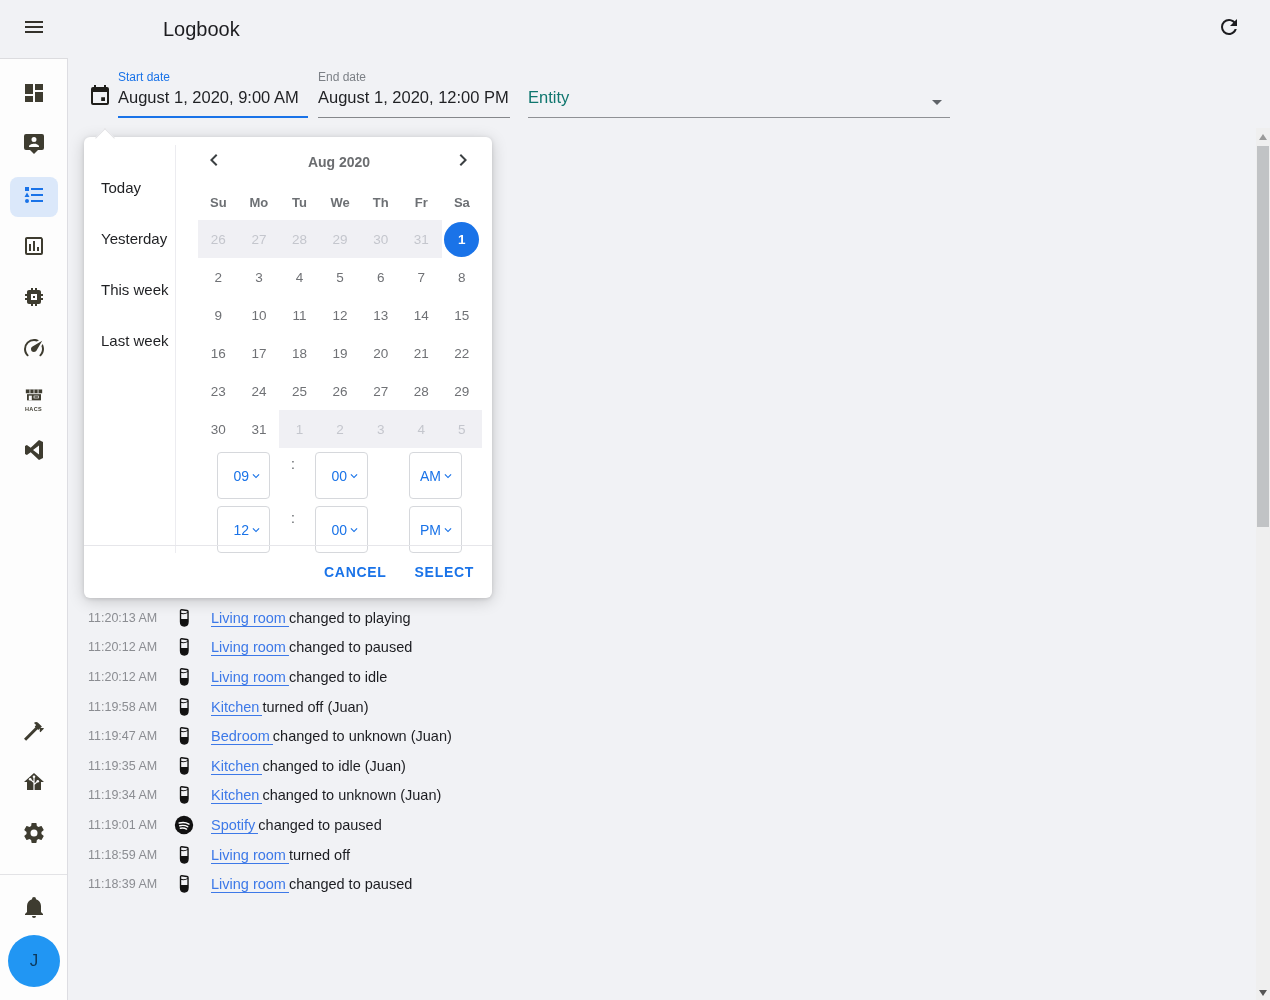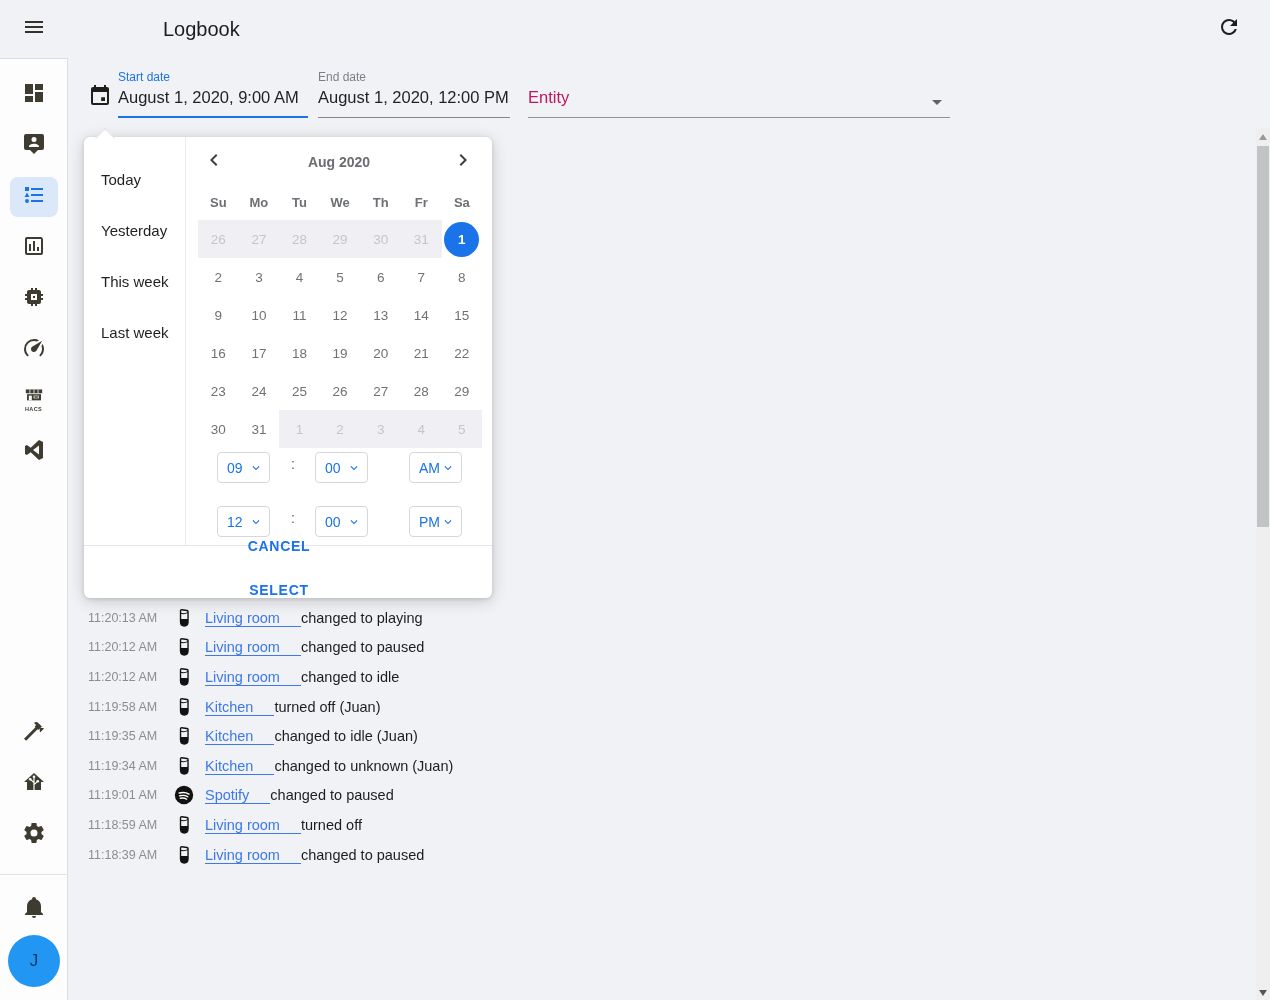--- a/index.html
+++ b/index.html
@@ -31,66 +31,66 @@
 
   
   .cal-field-icon{position:absolute;left:88px;top:84px;color:#1f1e1a;}
   .date-group{position:absolute;top:70px;}
   .dg-start{left:118px;width:190px;border-bottom:2px solid #1a73e8;padding-bottom:6px;}
   .dg-end{left:318px;width:192px;border-bottom:1px solid #85878b;padding-bottom:7px;}
   .dg-entity{left:528px;width:422px;border-bottom:1px solid #8f9195;padding-bottom:7px;}
   .dg-label{font-size:12px;height:15px;color:#7c8086;}
   .dg-start .dg-label{color:#1a73e8;}
   .dg-value{font-size:16.5px;height:22px;margin-top:3px;color:#1f2023;white-space:nowrap;}
-  .dg-placeholder{color:#be185d;}
+  .dg-placeholder{color:#0f766e;}
   .dd-arrow{position:absolute;right:8px;bottom:12px;width:0;height:0;
             border-left:5px solid transparent;border-right:5px solid transparent;border-top:5px solid #5f6368;}
 
   
   .popup{position:absolute;left:84px;top:137px;width:408px;height:461px;background:#fff;
          border-radius:6px;box-shadow:0 3px 16px rgba(0,0,0,.18),0 1px 4px rgba(0,0,0,.12);z-index:5;}
   .popup .notch{position:absolute;left:14px;top:-6px;width:13px;height:13px;background:#fff;
                 transform:rotate(45deg);border-left:1px solid #e2e2e5;border-top:1px solid #e2e2e5;}
-  .pp-shortcuts{position:absolute;left:0;top:0;width:102px;height:408px;border-right:1px solid #ececf0;padding-top:17px;box-sizing:border-box;}
+  .pp-shortcuts{position:absolute;left:0;top:8px;width:92px;height:408px;border-right:1px solid #ececf0;padding-top:17px;box-sizing:border-box;}
   .shortcut{height:51px;display:flex;align-items:center;padding-left:17px;font-size:15px;color:#1f2023;}
   .nav-prev,.nav-next{position:absolute;top:13px;width:24px;height:24px;color:#3c4043;
                       display:flex;align-items:center;justify-content:center;}
   .nav-prev{left:118px;}
   .nav-next{left:367px;}
   .month-label{position:absolute;left:150px;top:13px;width:210px;height:24px;line-height:24px;
                text-align:center;font-size:14px;font-weight:bold;color:#6b6d70;}
   .cal-grid{position:absolute;left:114px;top:50px;width:284.2px;}
   .cal-row{display:grid;grid-template-columns:repeat(7,40.6px);}
   .cal-names{grid-auto-rows:30px;margin-bottom:3px;}
   .cal-weeks{grid-auto-rows:38px;}
   .cal-cell{display:flex;align-items:center;justify-content:center;font-size:13.5px;color:#6f7175;}
   .cal-name{font-weight:bold;font-size:13px;color:#6d7074;}
   .cal-cell.muted{color:#c4c6cd;background:#f0f0f4;}
   .cal-cell.sel{background:transparent;}
   .cal-cell.sel span{width:35px;height:35px;border-radius:50%;display:flex;align-items:center;
                      justify-content:center;color:#fff;font-weight:bold;}
   .time-row{position:absolute;left:0;width:100%;height:31px;}
   .tr-start{top:315px;} .tr-end{top:369px;}
-  .tsel{position:absolute;width:53px;height:31px;border:1px solid #d6d8dc;border-radius:4px;
-        box-sizing:border-box;display:flex;align-items:center;justify-content:space-between;
+  .tsel{position:absolute;width:53px;height:47px;border:1px solid #d6d8dc;border-radius:4px;
+        box-sizing:border-box;display:flex;align-items:center;justify-content:flex-end;
         padding:0 6px 0 9px;font-size:14px;color:#1a73e8;background:#fff;}
   .ts-hour{left:133px;} .ts-min{left:231px;} .ts-ampm{left:325px;}
   .colon{position:absolute;left:203px;top:4px;width:12px;text-align:center;color:#5f6368;font-size:14px;}
   .pp-footer{position:absolute;left:0;top:408px;right:0;height:53px;border-top:1px solid #e6e6ea;
-             display:flex;align-items:center;justify-content:flex-end;padding-right:18px;gap:28px;box-sizing:border-box;flex-direction:column;}
+             display:flex;align-items:center;justify-content:flex-end;padding-right:18px;gap:28px;box-sizing:border-box;}
   .pp-btn{font-size:14px;font-weight:bold;letter-spacing:.7px;color:#1a73e8;background:none;border:none;
           font-family:inherit;padding:0;}
 
   
   .log-list{position:absolute;left:88px;top:603px;width:1120px;}
   .log-row{height:29.6px;display:flex;align-items:center;}
   .log-time{width:76px;font-size:12.5px;color:#8b8d92;flex:none;}
   .log-icon{width:24px;margin-left:8px;flex:none;display:flex;align-items:center;justify-content:center;color:#111;}
   .log-text{margin-left:9px;font-size:14.5px;color:#1c1d21;white-space:nowrap;}
-  .log-text a{color:#3d79e8;text-decoration:none;border-bottom:1px solid #3d79e8;padding-right:21px;}
+  .log-text a{color:#3d79e8;text-decoration:none;border-bottom:1px solid #3d79e8;padding-right:3px;margin-left:6px;}
 
   
   .scrollbar{position:absolute;right:0;top:128px;bottom:0;width:14px;background:#efefef;}
   .sb-up{position:absolute;left:3px;top:6px;width:0;height:0;border-left:4px solid transparent;
          border-right:4px solid transparent;border-bottom:6px solid #9a9a9a;}
   .sb-down{position:absolute;left:3px;bottom:4px;width:0;height:0;border-left:4px solid transparent;
            border-right:4px solid transparent;border-top:6px solid #555;}
   .sb-thumb{position:absolute;left:1px;top:18px;width:12px;height:381px;background:#c1c3c5;}
 </style>
 </head>
@@ -471,20 +471,31 @@
       <span class="log-icon">
         <svg width="22" height="22" viewBox="0 0 24 24">
     <path fill="none" stroke="currentColor" stroke-width="1.5" d="M8.2,4.1C8.2,3.4 8.8,2.9 9.5,3L15.3,3.8C15.9,3.9 16.4,4.4 16.4,5L16.4,16.2C16.4,18.9 14.6,20.8 12.3,20.8C10,20.8 8.2,18.9 8.2,16.2Z"></path>
     <path fill="currentColor" d="M8.2,13.1L16.4,13.1L16.4,16.2C16.4,18.9 14.6,20.8 12.3,20.8C10,20.8 8.2,18.9 8.2,16.2Z"></path>
     <path fill="none" stroke="currentColor" stroke-width="1.1" d="M8.3,6.9C10.9,7.6 14.2,7.2 16.3,5.9"></path>
         </svg>
       </span>
       <span class="log-text"><a href="#">Kitchen</a><span>turned off (Juan)</span></span>
     </div>
     <div class="log-row">
+      <span class="log-time">11:19:47 AM</span>
+      <span class="log-icon">
+        <svg width="22" height="22" viewBox="0 0 24 24">
+    <path fill="none" stroke="currentColor" stroke-width="1.5" d="M8.2,4.1C8.2,3.4 8.8,2.9 9.5,3L15.3,3.8C15.9,3.9 16.4,4.4 16.4,5L16.4,16.2C16.4,18.9 14.6,20.8 12.3,20.8C10,20.8 8.2,18.9 8.2,16.2Z"></path>
+    <path fill="currentColor" d="M8.2,13.1L16.4,13.1L16.4,16.2C16.4,18.9 14.6,20.8 12.3,20.8C10,20.8 8.2,18.9 8.2,16.2Z"></path>
+    <path fill="none" stroke="currentColor" stroke-width="1.1" d="M8.3,6.9C10.9,7.6 14.2,7.2 16.3,5.9"></path>
+        </svg>
+      </span>
+      <span class="log-text"><a href="#">Bedroom</a><span>changed to unknown (Juan)</span></span>
+    </div>
+    <div class="log-row">
       <span class="log-time">11:19:35 AM</span>
       <span class="log-icon">
         <svg width="22" height="22" viewBox="0 0 24 24">
     <path fill="none" stroke="currentColor" stroke-width="1.5" d="M8.2,4.1C8.2,3.4 8.8,2.9 9.5,3L15.3,3.8C15.9,3.9 16.4,4.4 16.4,5L16.4,16.2C16.4,18.9 14.6,20.8 12.3,20.8C10,20.8 8.2,18.9 8.2,16.2Z"></path>
     <path fill="currentColor" d="M8.2,13.1L16.4,13.1L16.4,16.2C16.4,18.9 14.6,20.8 12.3,20.8C10,20.8 8.2,18.9 8.2,16.2Z"></path>
     <path fill="none" stroke="currentColor" stroke-width="1.1" d="M8.3,6.9C10.9,7.6 14.2,7.2 16.3,5.9"></path>
         </svg>
       </span>
       <span class="log-text"><a href="#">Kitchen</a><span>changed to idle (Juan)</span></span>
     </div>

